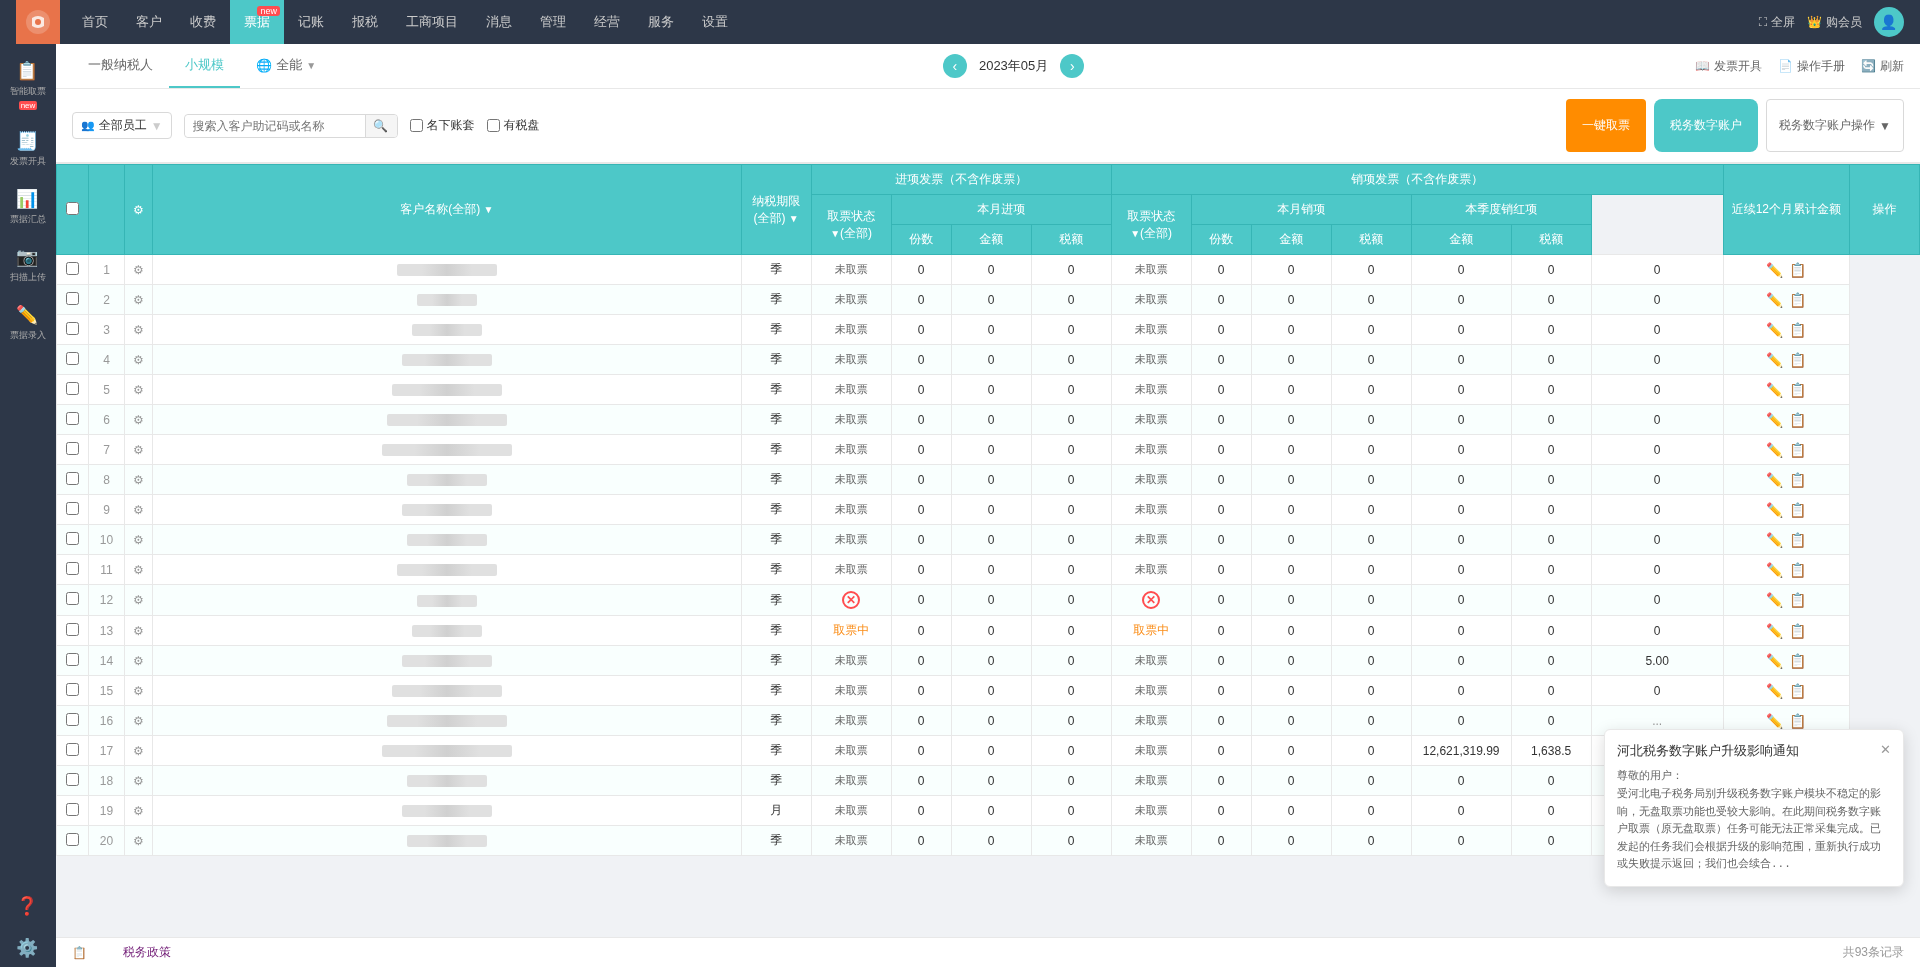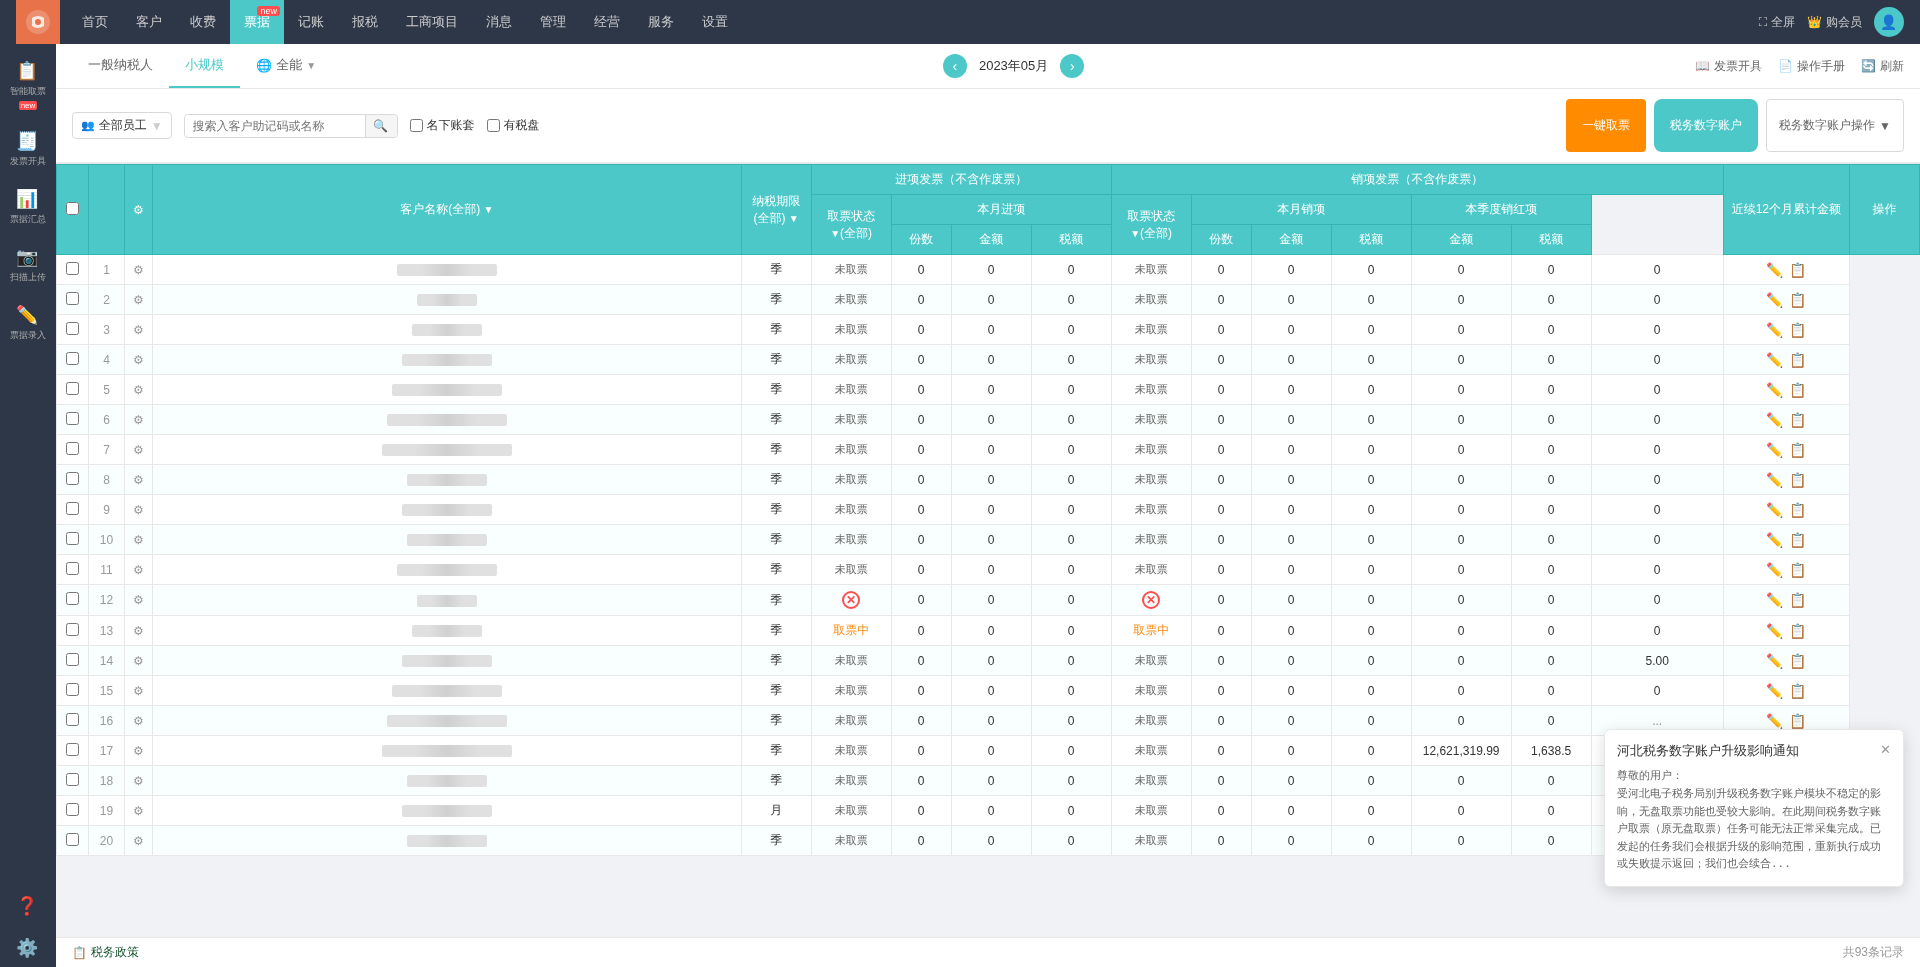--- a/index.html
+++ b/index.html
@@ -730,21 +730,21 @@
           <span class="action-icon" title="复制">📋</span>
         </div>
       </td>
     </tr>
           </tbody>
       </table>
     </div>
 
     <div class="footer-bar">
       <span>📋</span>
-      <span style="color:#14532d; cursor:pointer;">税务政策</span>
+      <span style="color:#701a75; cursor:pointer;margin-left:32px;">税务政策</span>
       <span style="flex:1;"></span>
       <span style="color:#999; font-size:12px;">共93条记录</span>
     </div>
   </div>
 </div>
 
 <div class="notification-popup">
   <div class="notif-title">
     <span>河北税务数字账户升级影响通知</span>
     <span class="notif-close">✕</span>

